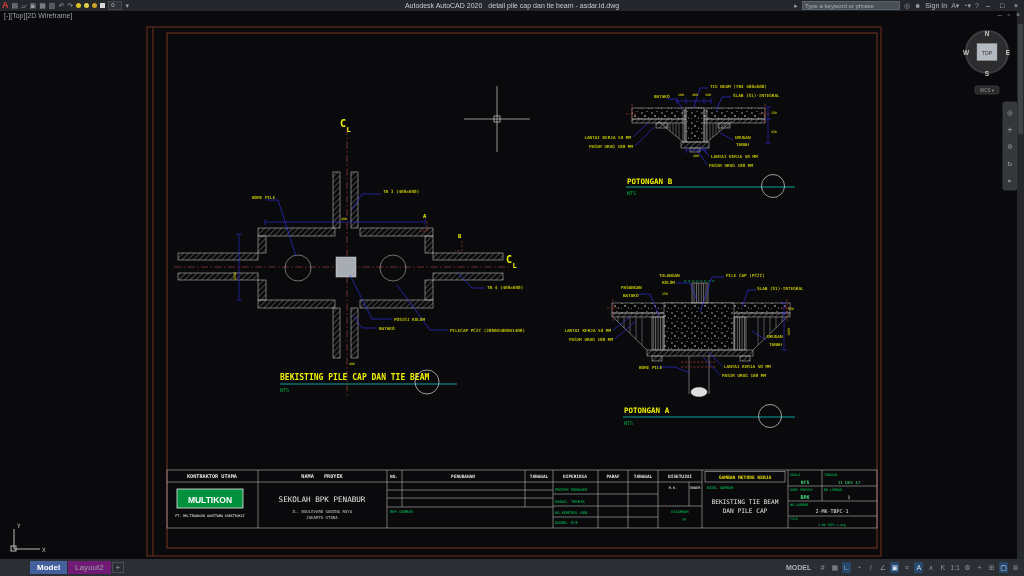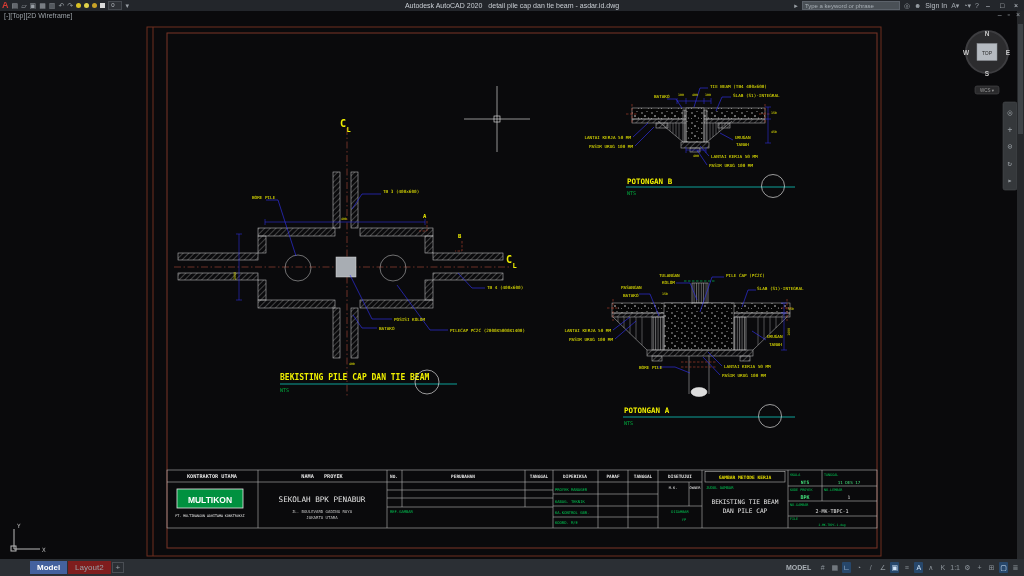--- a/index.html
+++ b/index.html
@@ -24,21 +24,21 @@
              font-size:6px;font-family:"Liberation Sans",sans-serif;padding:0 2px;}
   .searchbox::placeholder{color:#a9b0b7;}
   .winbtn{font-size:7px;color:#c6ccd2;width:10px;text-align:center;}
   
   .vplabel{position:absolute;left:4px;top:12px;font-size:7px;color:#9aa0a6;z-index:4;}
   .dwgwin{position:absolute;right:2px;top:11px;font-size:7px;color:#9aa0a6;z-index:4;letter-spacing:2px;}
   
   .statusbar{position:absolute;left:0;bottom:0;width:1024px;height:17px;background:#2b2f34;
              display:flex;align-items:center;justify-content:space-between;z-index:5;}
   .sb-left{display:flex;align-items:center;padding-left:30px;gap:1px;}
-  .tab{font-size:8px;color:#9aa0a6;padding:2px 7px;background:#7f1d1d;}
+  .tab{font-size:8px;color:#9aa0a6;padding:2px 7px;background:#701a75;}
   .tab.active{background:#44619e;color:#fff;font-weight:bold;}
   .tab.plus{background:none;border:1px solid #4a4e54;padding:0 3px;line-height:9px;}
   .sb-right{display:flex;align-items:center;gap:3px;padding-right:4px;}
   .model-lbl{font-size:7px;color:#aab0b6;font-weight:bold;margin-right:4px;}
   .sico{font-size:7px;color:#8d949b;min-width:9px;text-align:center;line-height:11px;}
   .sico.on{background:#27476b;color:#cfe3f7;border-radius:1px;}
 </style>
 </head>
 <body>
 

